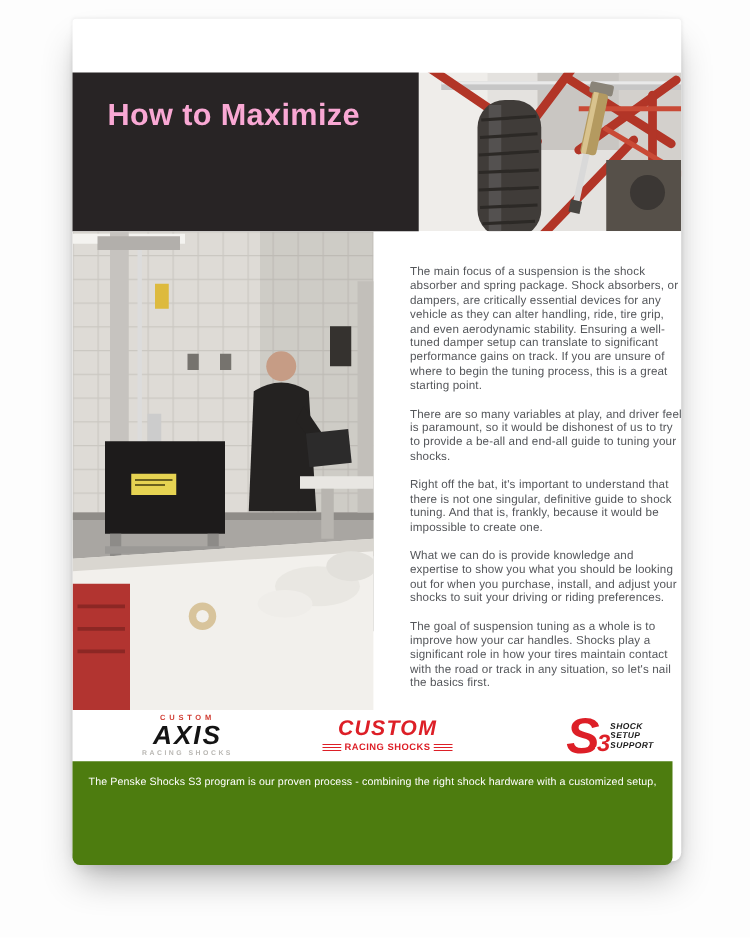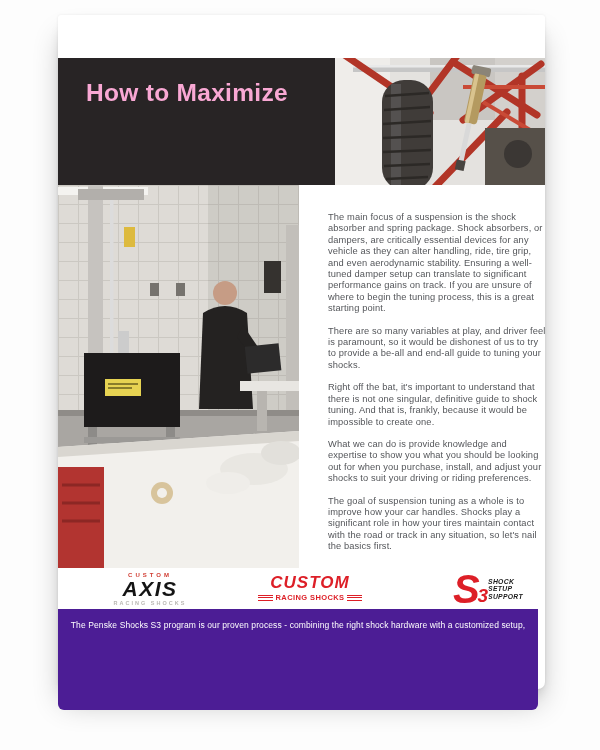--- a/index.html
+++ b/index.html
@@ -54,22 +54,22 @@
            align-items:center;justify-content:center;}
   .s3-mark{position:relative;width:30px;height:38px;}
   .s3-s{font-size:40px;font-weight:900;font-style:italic;color:#dd1f27;line-height:38px;}
   .s3-digit{position:absolute;right:-5px;bottom:1px;font-size:19px;font-weight:900;
      font-style:italic;color:#dd1f27;
      text-shadow:-1.5px 0 0 #fff,1.5px 0 0 #fff,0 -1.5px 0 #fff,0 1.5px 0 #fff;}
   .s3-text{margin-left:5px;text-align:left;font-size:6.8px;font-weight:700;
      font-style:italic;color:#1a1a1a;line-height:7.6px;letter-spacing:.3px;}
   
   .footer-banner{
-    position:absolute;left:0;top:594px;width:480px;height:101px;
-    background:#4c1d95;color:#ffffff;text-align:center;box-sizing:border-box;
+    position:absolute;left:0;top:594px;width:480px;height:83px;
+    background:#4d7c0f;color:#ffffff;text-align:center;box-sizing:border-box;
     padding-top:11px;border-radius:0 0 6px 6px;
   }
   .footer-line{font-size:8.5px;line-height:11.6px;letter-spacing:.1px;}
   .address-row{margin-top:5px;display:flex;align-items:center;padding:0 5px;}
   .address-rule{height:1px;background:rgba(255,255,255,.75);flex:1;}
   .address-line{font-size:8.4px;font-weight:700;letter-spacing:.2px;padding:0 17px;}
 </style>
 </head>
 <body>
 

